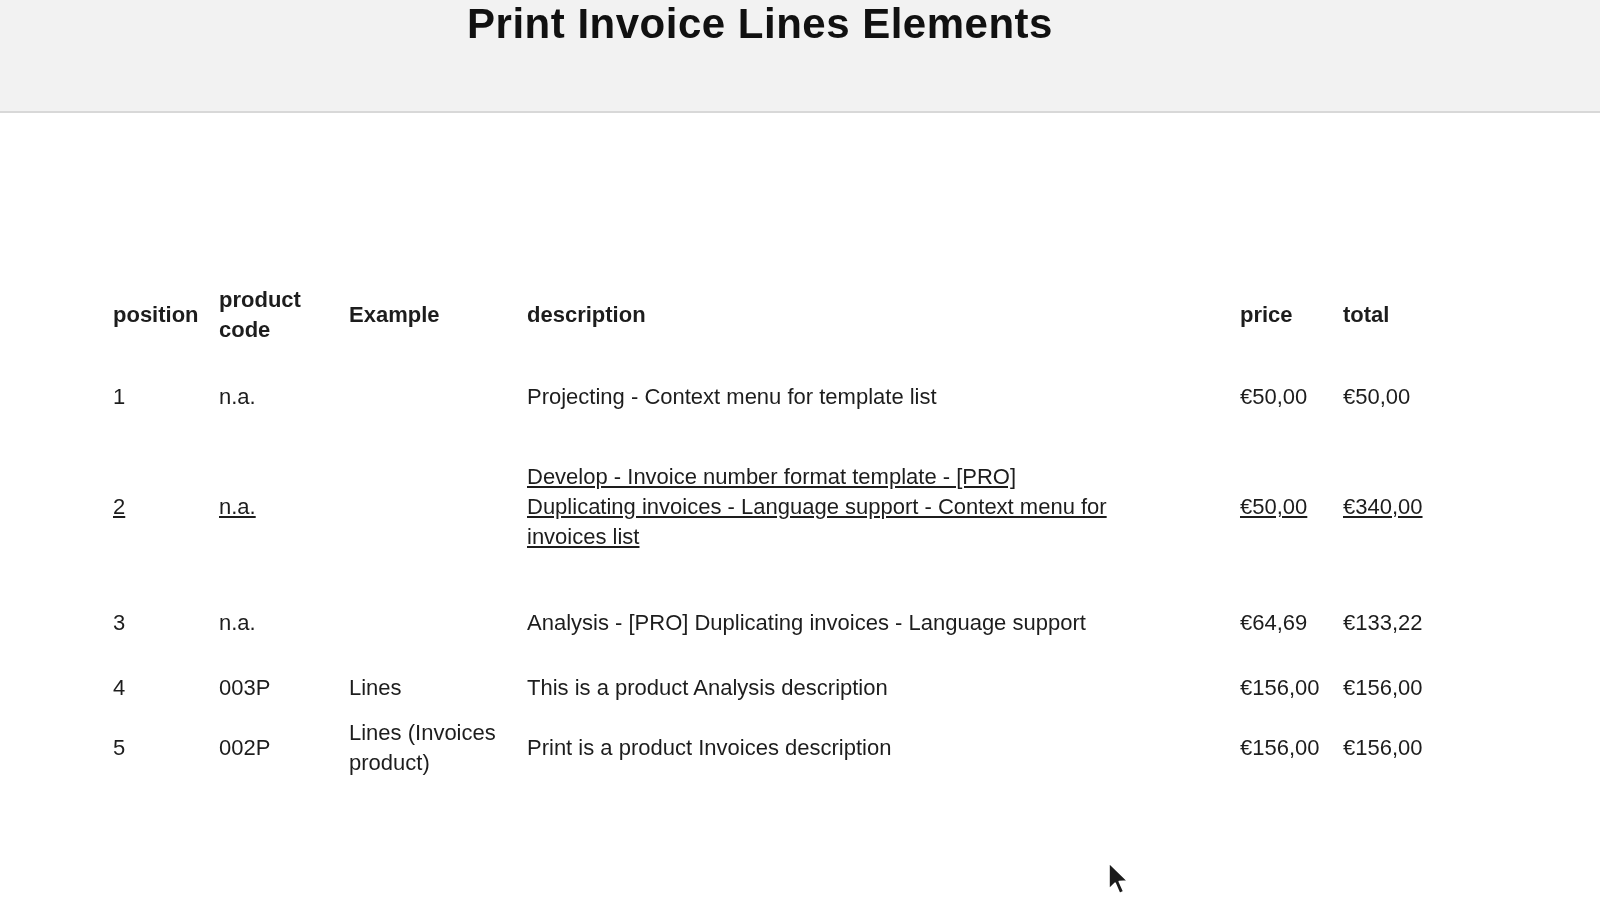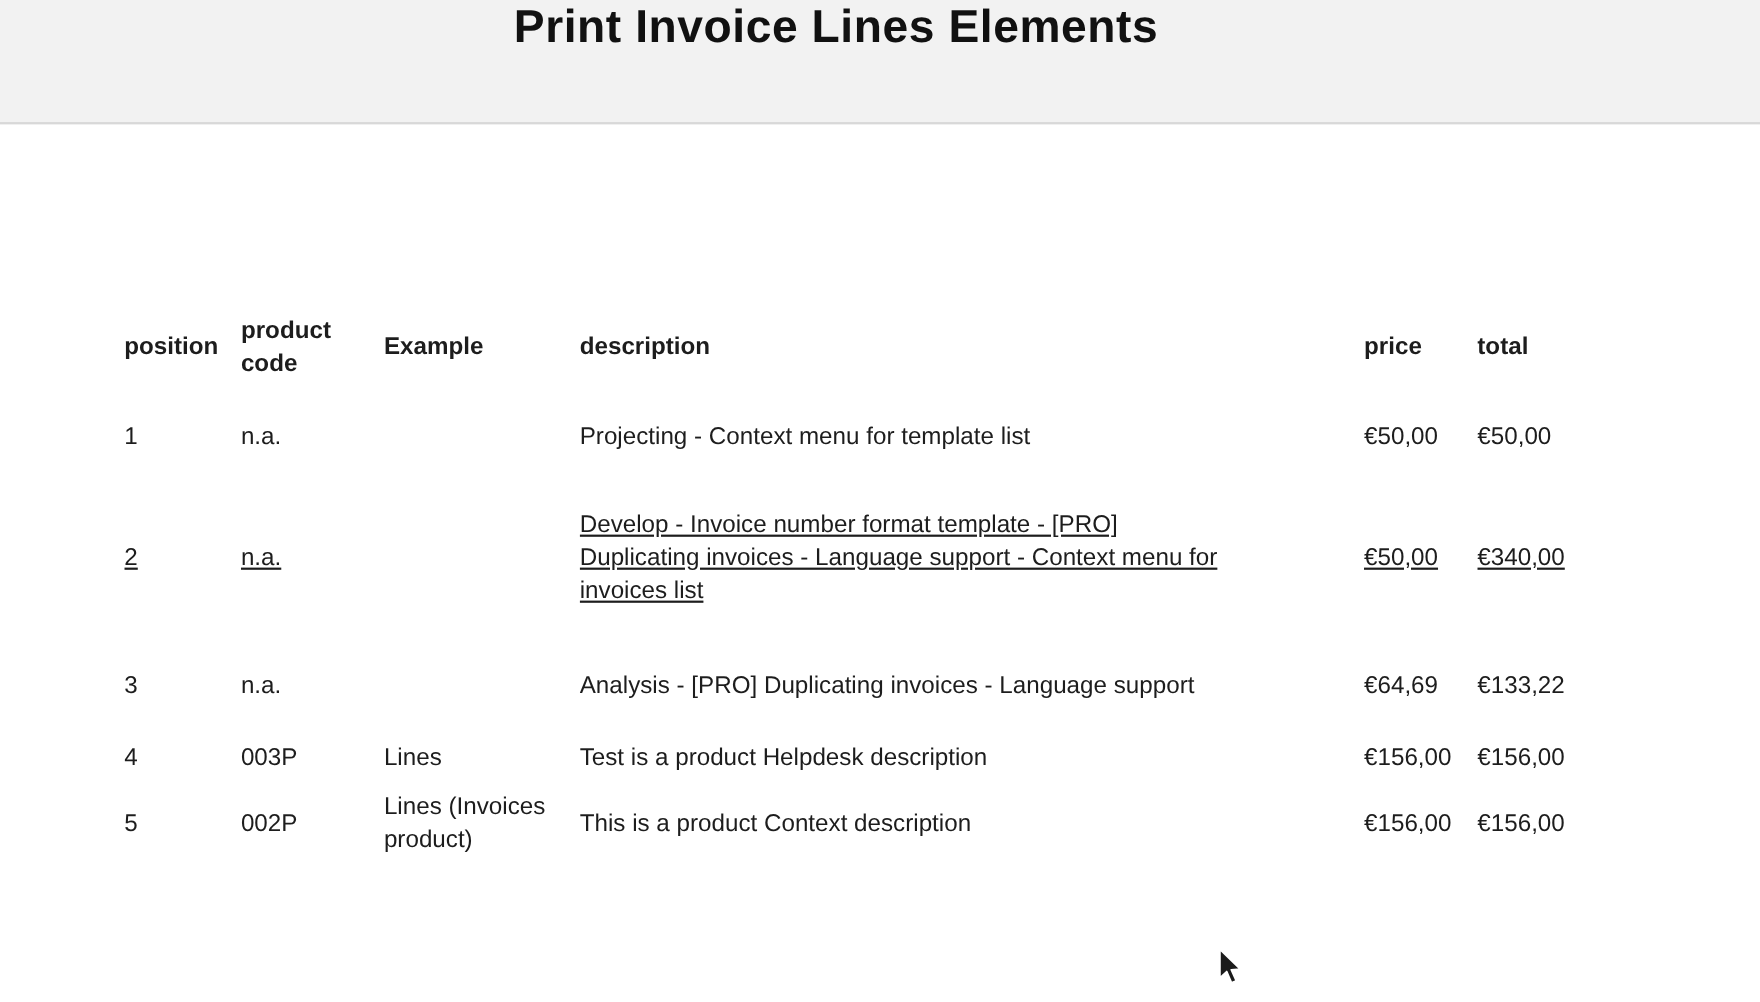--- a/index.html
+++ b/index.html
@@ -124,30 +124,30 @@
     <td>n.a.</td>
     <td></td>
     <td>Analysis - [PRO] Duplicating invoices - Language support</td>
     <td>€64,69</td>
     <td>€133,22</td>
   </tr>
   <tr class="row-4">
     <td>4</td>
     <td>003P</td>
     <td>Lines</td>
-    <td>Test is a product Helpdesk description</td>
+    <td>This is a product Analysis description</td>
     <td>€156,00</td>
     <td>€156,00</td>
   </tr>
   <tr class="row-5">
     <td>5</td>
     <td>002P</td>
     <td>Lines (Invoices
 product)</td>
-    <td>This is a product Context description</td>
+    <td>Print is a product Invoices description</td>
     <td>€156,00</td>
     <td>€156,00</td>
   </tr>
 </tbody>
   </table>
 
 <div class="cursor">
   <svg width="26" height="34" viewBox="0 0 26 34" xmlns="http://www.w3.org/2000/svg">
     <path d="M3 1 L3 27 L9.2 21.2 L13.6 31.5 L17.8 29.6 L13.3 19.6 L21.5 19 Z" fill="#1b1b1b" stroke="#ffffff" stroke-width="1.6" stroke-linejoin="round"></path>
   </svg>

